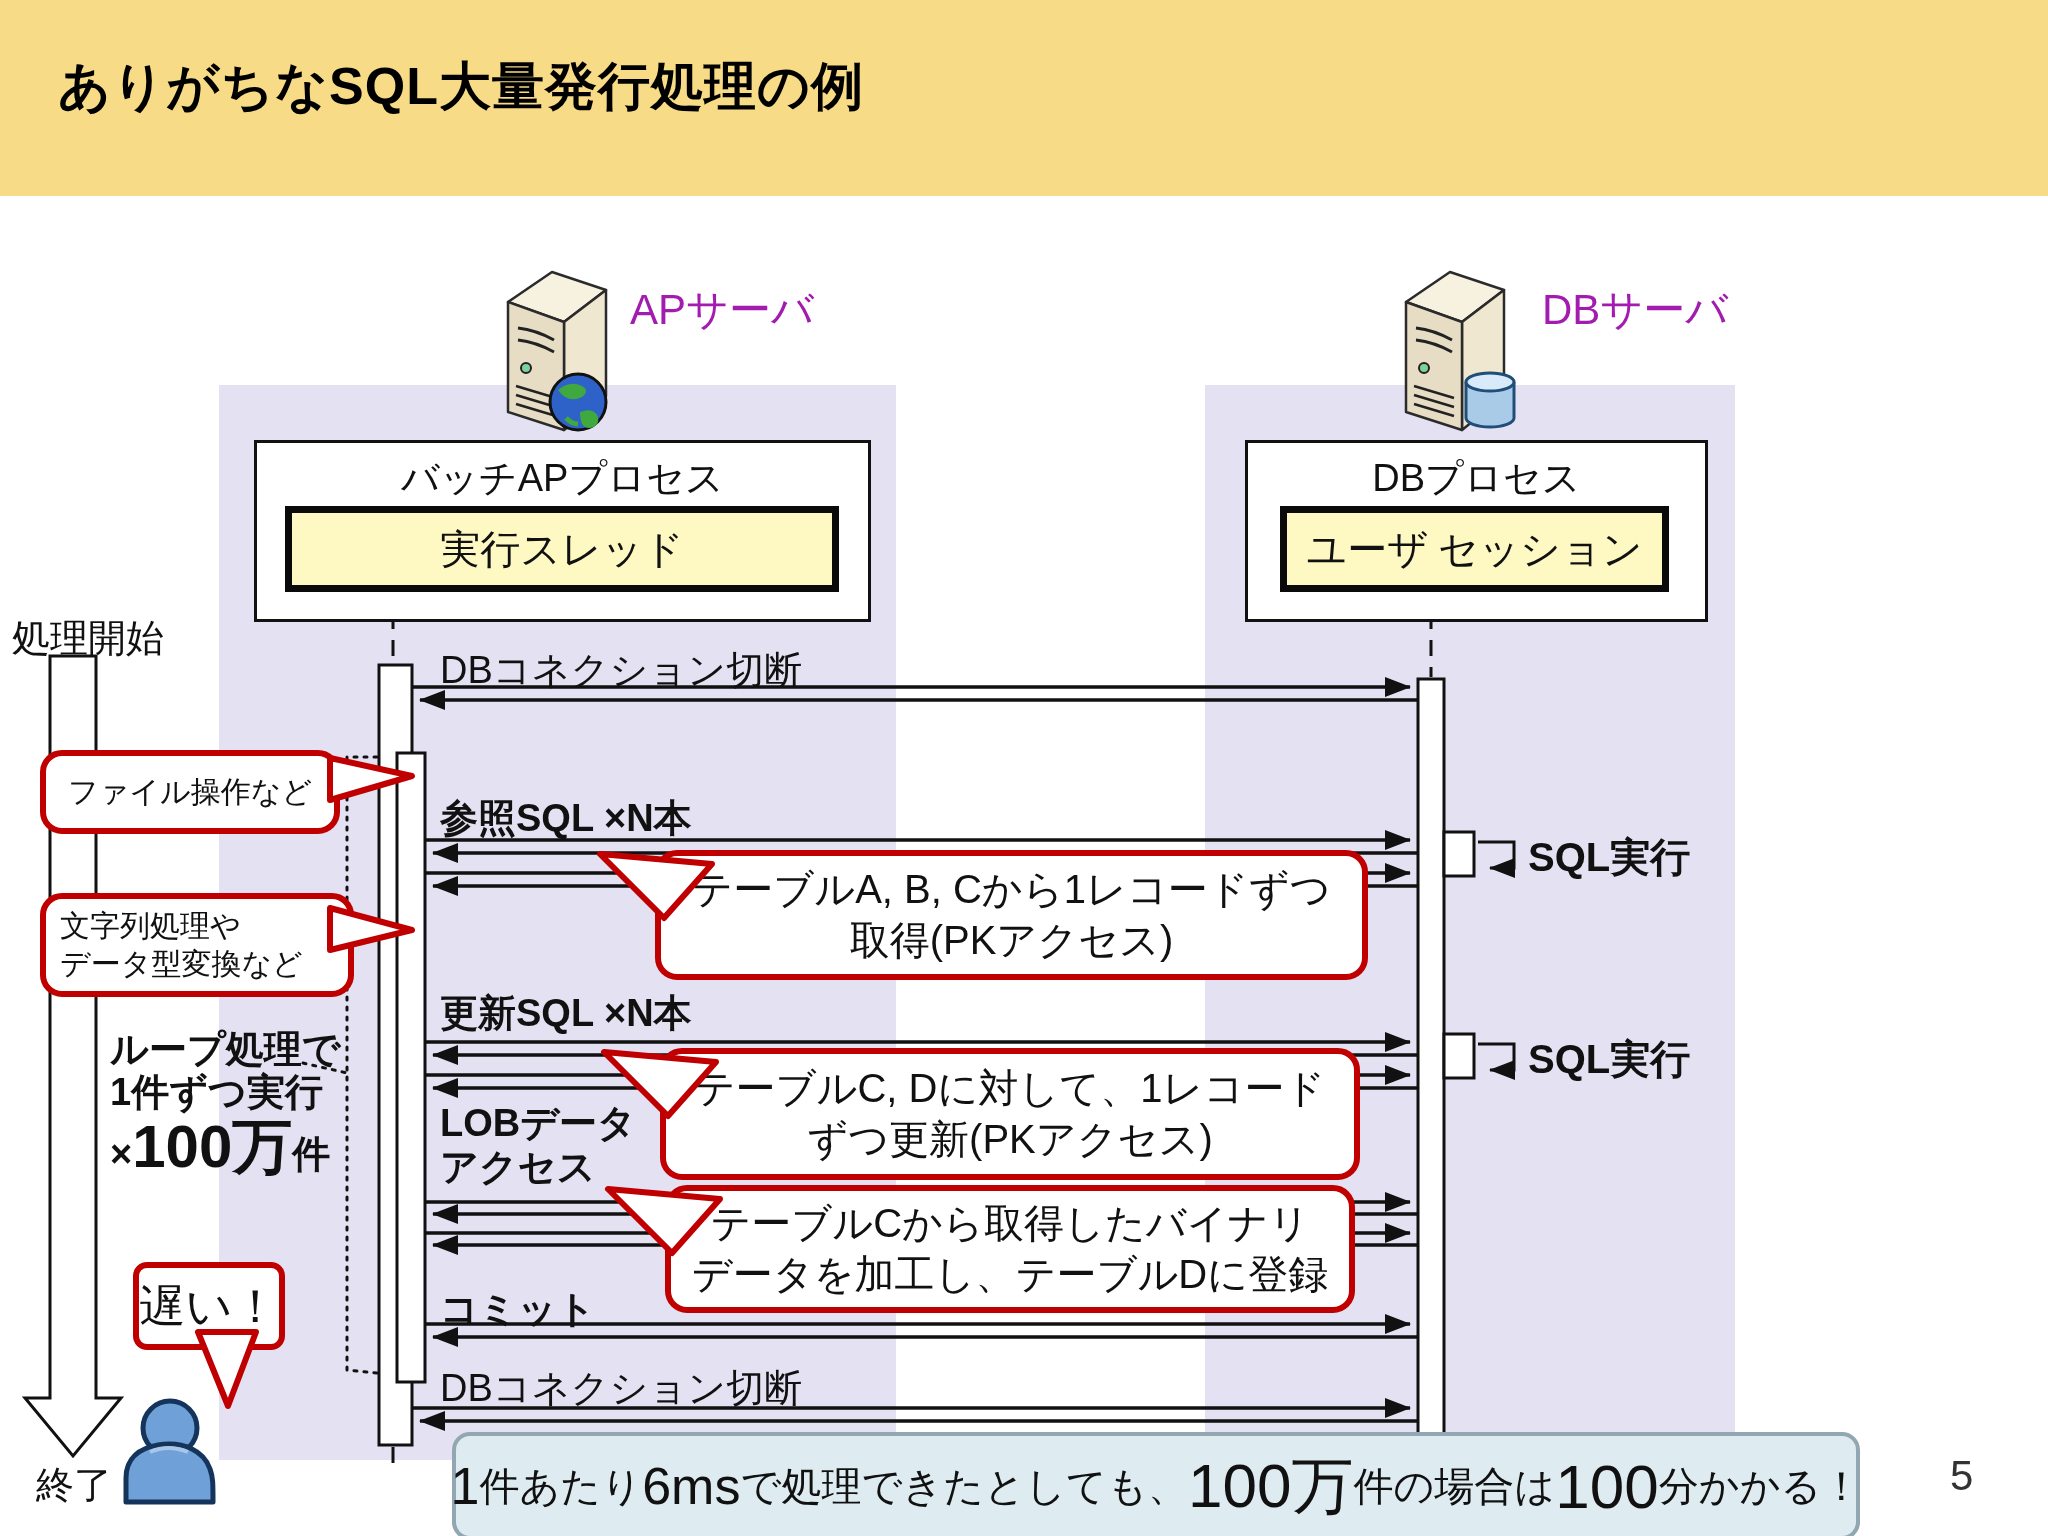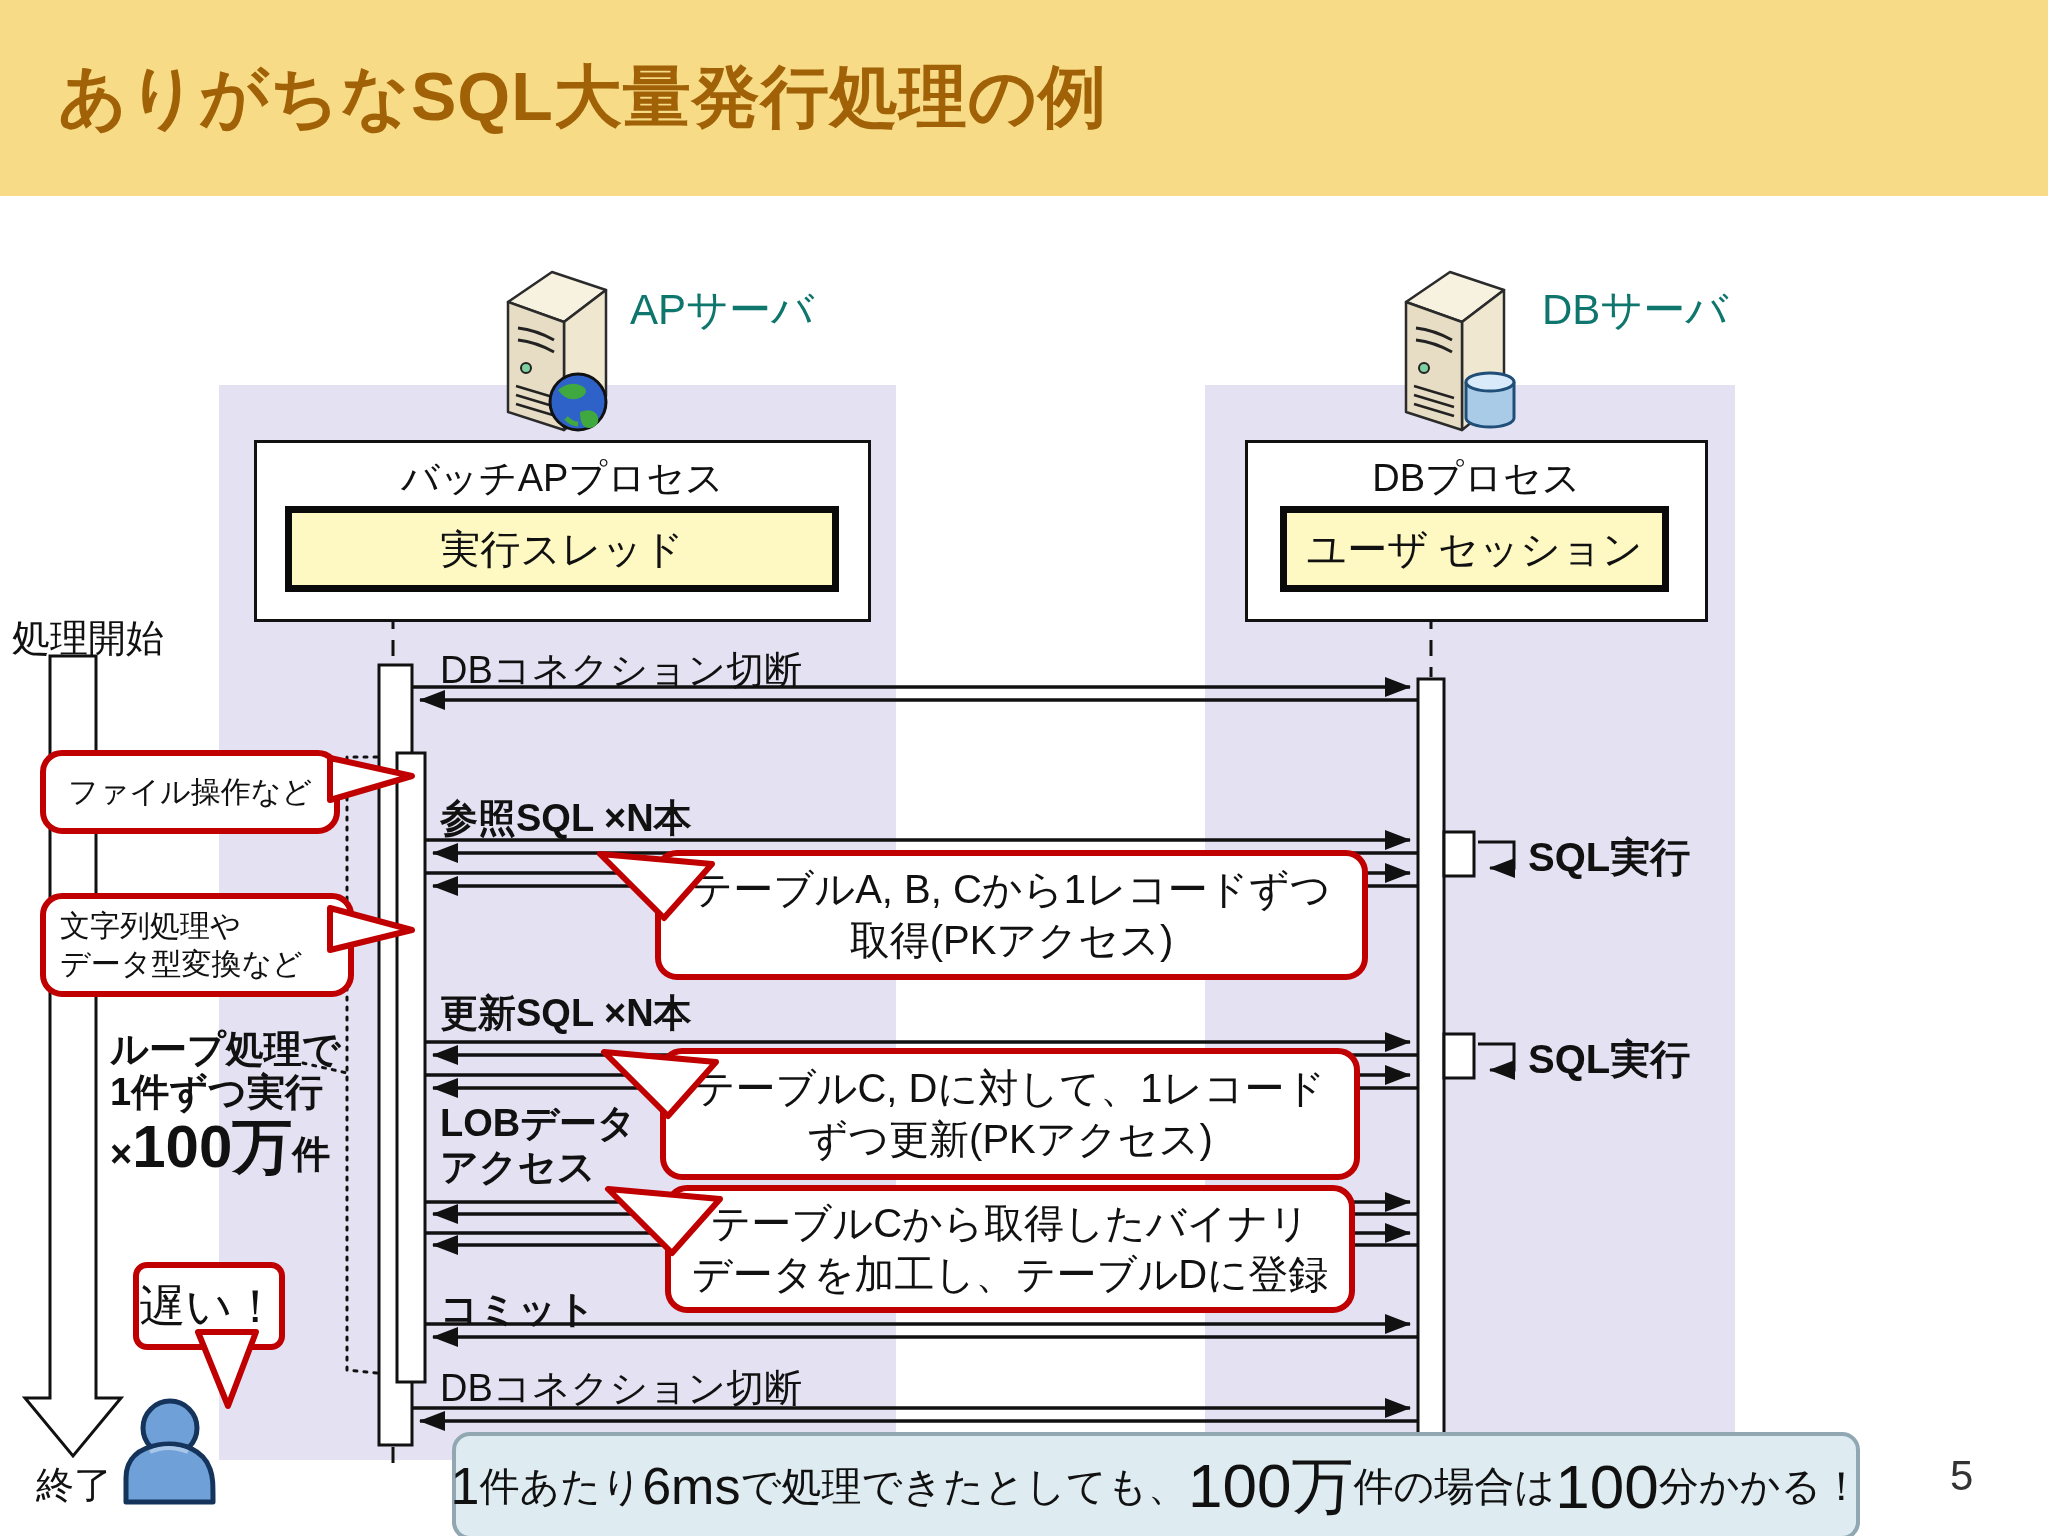--- a/index.html
+++ b/index.html
@@ -1,29 +1,29 @@
 <!DOCTYPE html>
 <html><head>
 <meta charset="utf-8">
 <style>
   html,body{margin:0;padding:0;background:#ffffff;}
   .slide{position:relative;width:2048px;height:1536px;overflow:hidden;
          font-family:"Liberation Sans","DejaVu Sans",sans-serif;color:#111;background:#ffffff;}
   .abs{position:absolute;}
   
   .header{left:0;top:0;width:2048px;height:196px;background:#F7DB86;z-index:0;}
-  .title{left:58px;top:52px;width:1900px;font-size:68px;font-weight:bold;color:#a16207;letter-spacing:1px;z-index:2;}
+  .title{left:58px;top:52px;width:1900px;font-size:52px;font-weight:bold;color:#000000;letter-spacing:1px;z-index:2;}
   
   .lane{background:#E4E2F2;z-index:0;}
   .lane-ap{left:219px;top:385px;width:677px;height:1075px;}
   .lane-db{left:1205px;top:385px;width:530px;height:1075px;}
   svg.layer{left:0;top:0;width:2048px;height:1536px;z-index:1;}
   svg.tails{z-index:3;pointer-events:none;}
   .txt{z-index:2;white-space:nowrap;}
-  .actor-label{font-size:42px;color:#0f766e;}
+  .actor-label{font-size:42px;color:#a21caf;}
   .proc-box{z-index:2;background:#ffffff;border:3px solid #111;}
   .proc-title{width:100%;text-align:center;font-size:38px;padding-top:10px;}
   .inner-box{position:absolute;background:#fef9c3;border:7px solid #0a0a0a;
              display:flex;align-items:center;justify-content:center;font-size:40px;}
   .msg{font-size:38px;z-index:2;}
   .msg.b{font-weight:bold;}
   .sqlexec{font-size:40px;font-weight:bold;z-index:2;}
   .bubble{z-index:2;background:#ffffff;border:6px solid #C00000;border-radius:22px;
           display:flex;flex-direction:column;align-items:center;justify-content:center;text-align:center;}
   .bubble .ln{line-height:1.28;}

